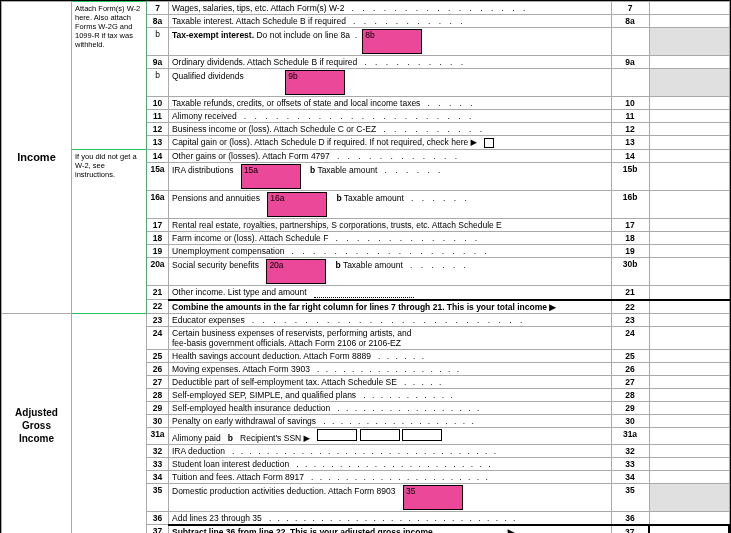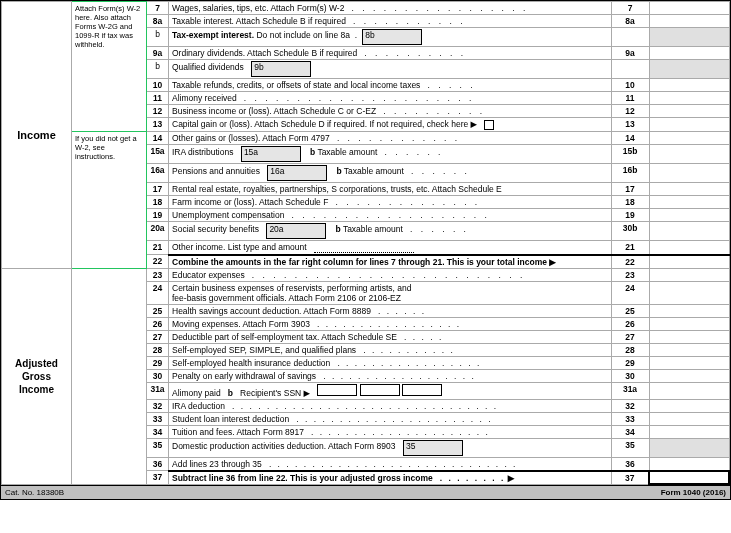--- a/index.html
+++ b/index.html
@@ -31,22 +31,22 @@
       width: 22px;
       white-space: nowrap;
     }
     .desc-cell {
       font-size: 8.5px;
     }
     .input-box {
       display: inline-block;
       border: 1px solid #000;
       min-width: 60px;
-      height: 16px;
-      background: #e5e5e5;
+      height: 25px;
+      background: #ec4899;
     }
     .input-box-sm {
       display: inline-block;
       border: 1px solid #000;
       min-width: 40px;
       height: 12px;
       background: #fff;
     }
     .right-col {
       width: 38px;
@@ -139,21 +139,21 @@
           <span style="letter-spacing:3px">. . . . . . . . . .</span>
         </td>
         <td class="right-col">9a</td>
         <td style="width:80px; border:1px solid #aaa;"></td>
       </tr>
 
       <tr>
         <td class="row-num" style="font-weight:normal;">b</td>
         <td class="desc-cell">
           Qualified dividends &nbsp;
-          <span class="input-box" style="width:55px;">&nbsp;9b</span>
+          <span class="input-box" style="width:55px;margin-left:34px;">&nbsp;9b</span>
         </td>
         <td class="right-col"></td>
         <td style="width:80px; border:1px solid #aaa;" class="shaded"></td>
       </tr>
 
       <tr>
         <td class="row-num">10</td>
         <td class="desc-cell">Taxable refunds, credits, or offsets of state and local income taxes &nbsp;
           <span style="letter-spacing:3px">. . . . .</span>
         </td>

